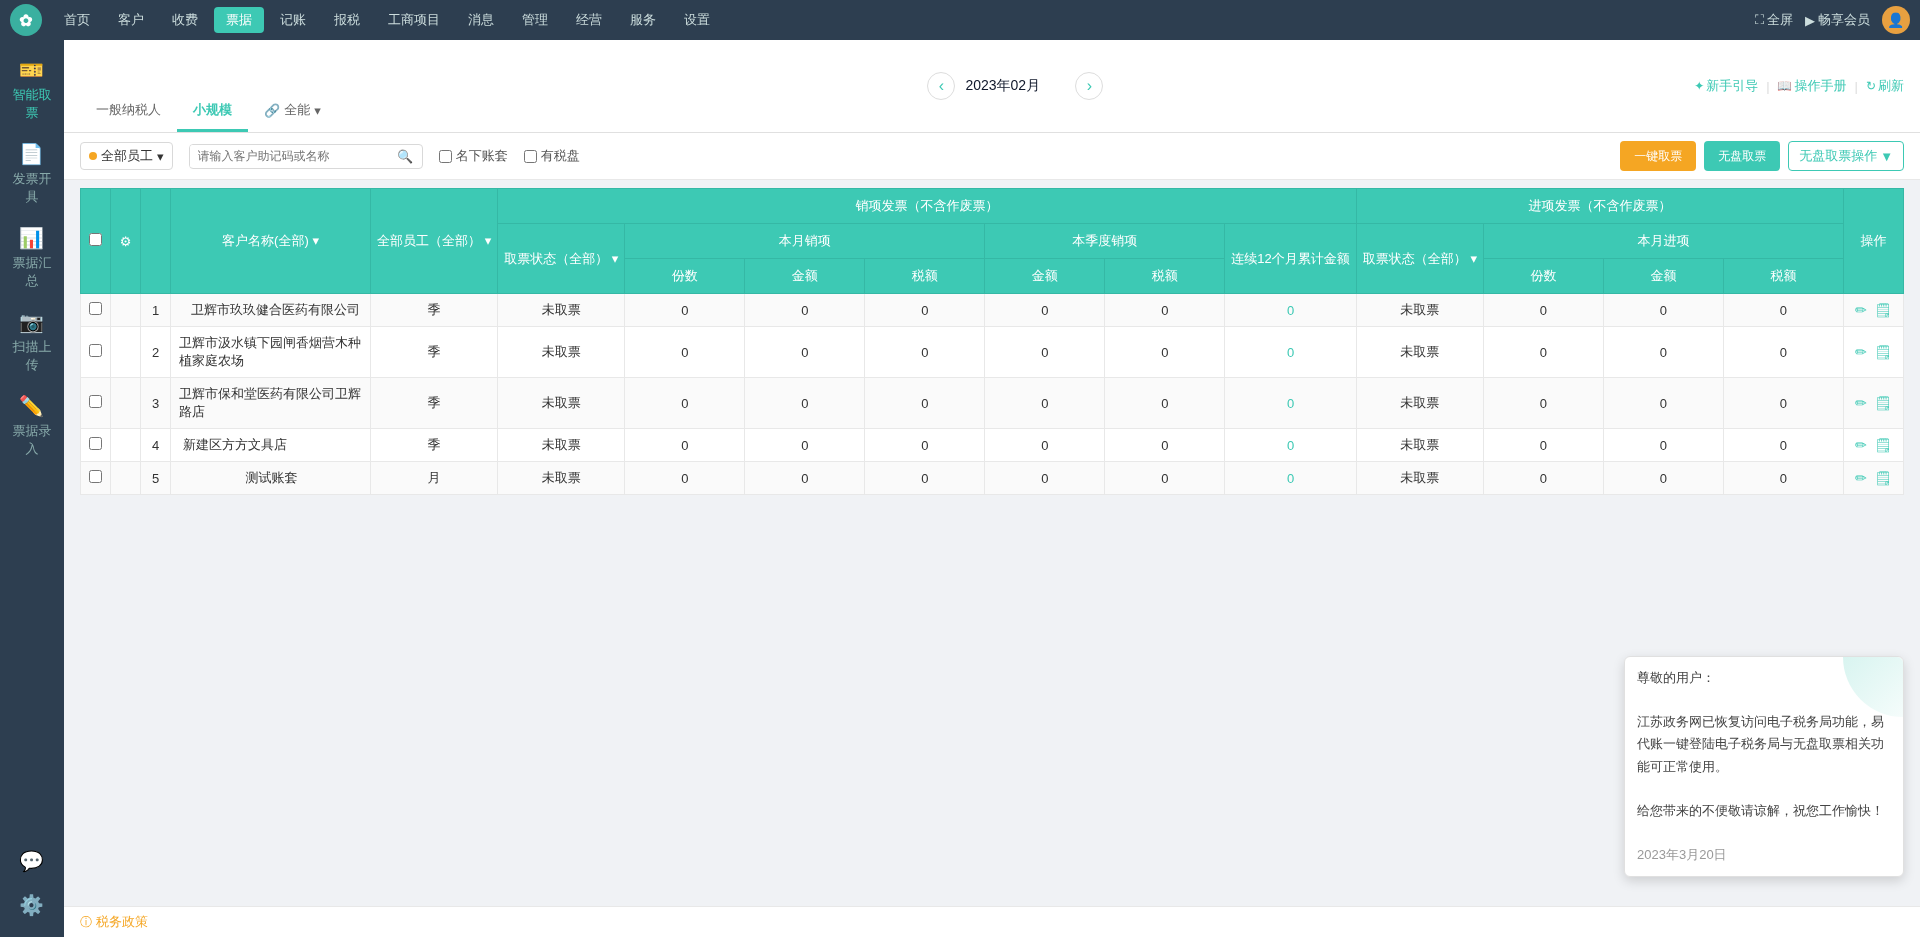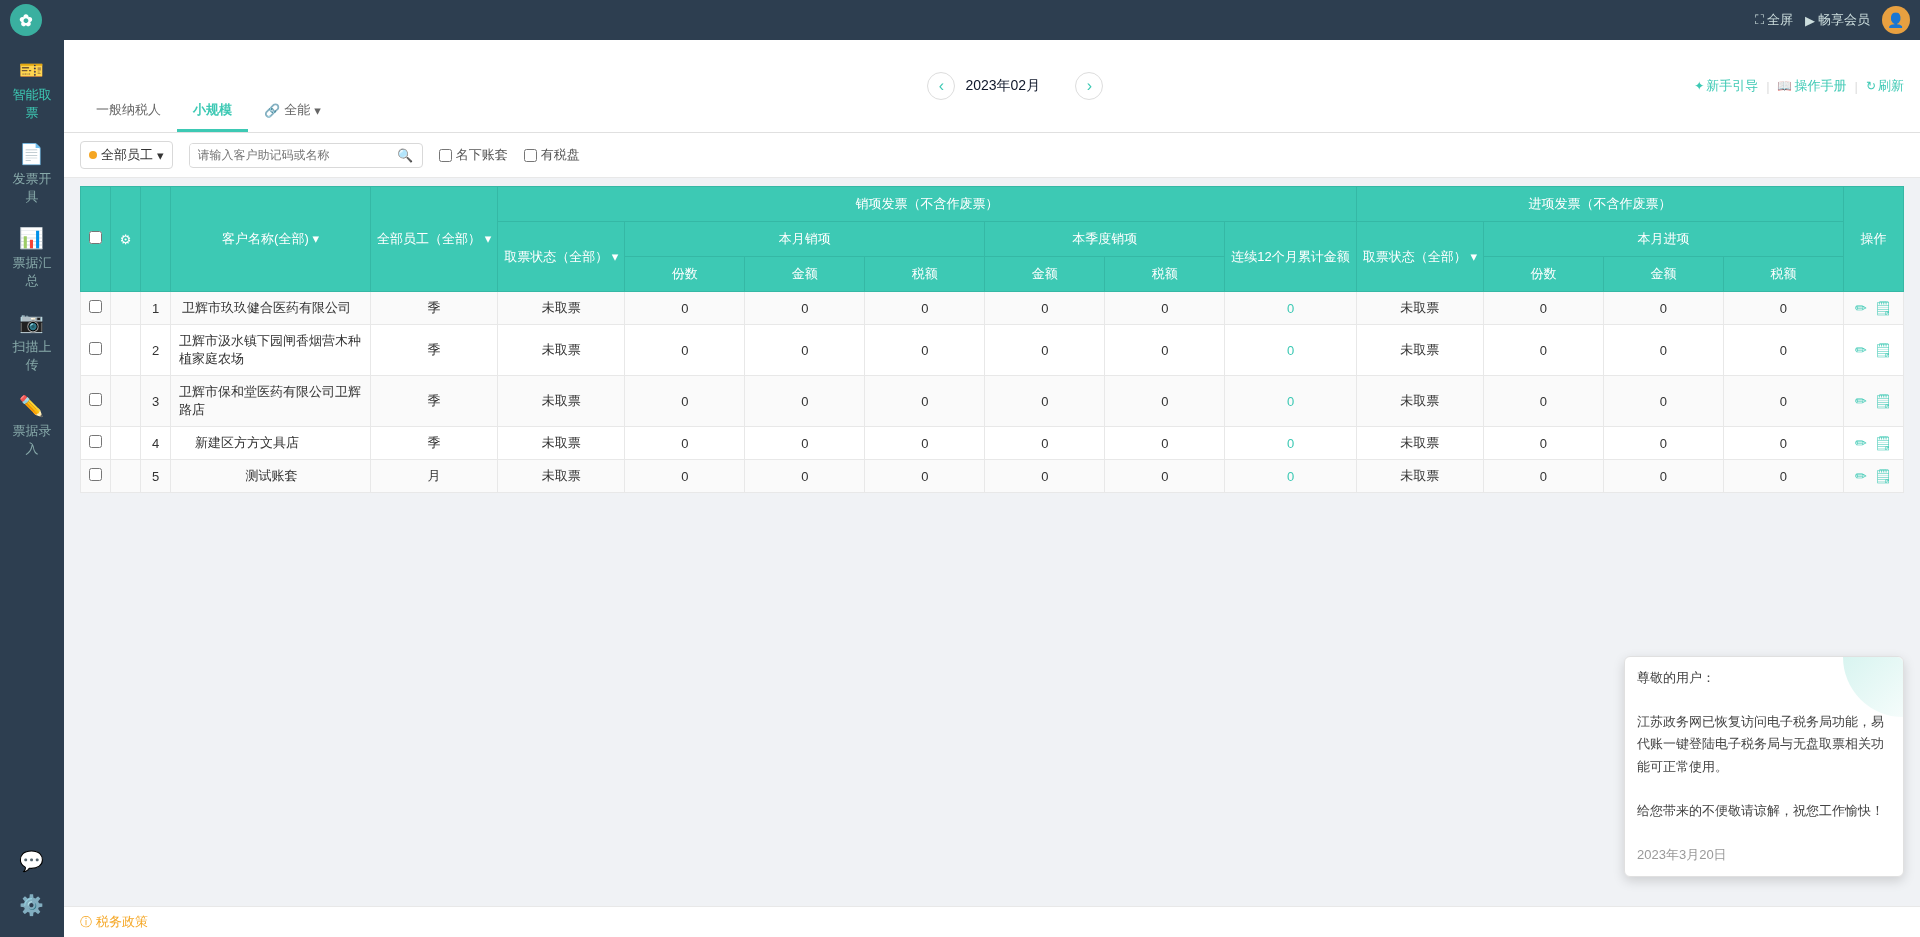--- a/index.html
+++ b/index.html
@@ -324,20 +324,34 @@
     .settings-icon-cell {
       color: #3dc9b4;
       cursor: pointer;
     }
   </style>
 </head>
 <body>
 
 <div class="top-nav">
   <div class="top-nav-logo">✿</div>
+  <div class="top-nav-items">
+    <span class="top-nav-item">首页</span>
+    <span class="top-nav-item">客户</span>
+    <span class="top-nav-item">收费</span>
+    <span class="top-nav-item active">票据</span>
+    <span class="top-nav-item">记账</span>
+    <span class="top-nav-item">报税</span>
+    <span class="top-nav-item">工商项目</span>
+    <span class="top-nav-item">消息</span>
+    <span class="top-nav-item">管理</span>
+    <span class="top-nav-item">经营</span>
+    <span class="top-nav-item">服务</span>
+    <span class="top-nav-item">设置</span>
+  </div>
   <div class="top-nav-right">
     <span>⛶ <span>全屏</span></span>
     <span>▶ <span>畅享会员</span></span>
     <div class="user-avatar">👤</div>
   </div>
 </div>
 
 <div class="main-layout">
 
   <div class="sidebar">
@@ -414,20 +428,28 @@
         <button class="search-btn">🔍</button>
       </div>
       <label class="checkbox-item">
         <input type="checkbox" style="">
         <span>名下账套</span>
       </label>
       <label class="checkbox-item">
         <input type="checkbox" style="">
         <span>有税盘</span>
       </label>
+      <div class="filter-right">
+        <button class="btn-primary">一键取票</button>
+        <button class="btn-secondary">无盘取票</button>
+        <button class="btn-outline">
+          <span>无盘取票操作</span>
+          <span>▼</span>
+        </button>
+      </div>
     </div>
 
     <div class="table-container">
       <table>
         <thead>
           <tr>
             <th rowspan="3" style="width:30px;">
               <input type="checkbox" style="">
             </th>
             <th rowspan="3" style="width:30px;">
@@ -469,21 +491,21 @@
             <th>份数</th>
             <th>金额</th>
             <th>税额</th>
           </tr>
         </thead>
         <tbody id="table-body">
         <tr>
       <td><input type="checkbox" style=""></td>
       <td class="settings-icon-cell"></td>
       <td>1</td>
-      <td style="text-align:left;padding-left:11px;">卫辉市玖玖健合医药有限公司</td>
+      <td style="text-align:left;padding-left:20px;">卫辉市玖玖健合医药有限公司</td>
       <td>季</td>
       <td>未取票</td>
       <td>0</td>
       <td>0</td>
       <td>0</td>
       <td>0</td>
       <td>0</td>
       <td><span class="link-text">0</span></td>
       <td>未取票</td>
       <td>0</td>
@@ -535,21 +557,21 @@
       <td>0</td>
       <td>
         <span class="action-icon">✏</span>
         <span class="action-icon">🗒</span>
       </td>
     </tr>
             <tr>
       <td><input type="checkbox" style=""></td>
       <td class="settings-icon-cell"></td>
       <td>4</td>
-      <td style="text-align:left;padding-left:24px;">新建区方方文具店</td>
+      <td style="text-align:left;padding-left:12px;">新建区方方文具店</td>
       <td>季</td>
       <td>未取票</td>
       <td>0</td>
       <td>0</td>
       <td>0</td>
       <td>0</td>
       <td>0</td>
       <td><span class="link-text">0</span></td>
       <td>未取票</td>
       <td>0</td>

